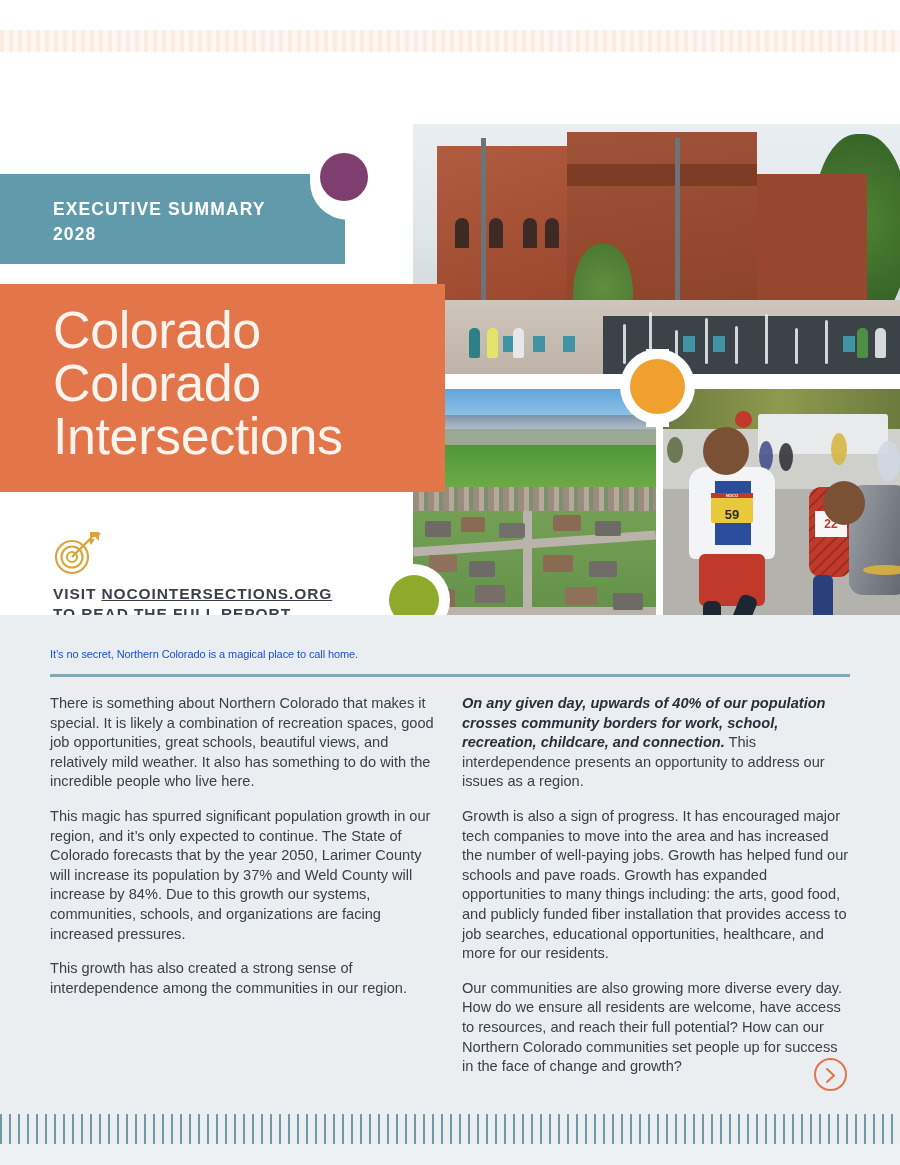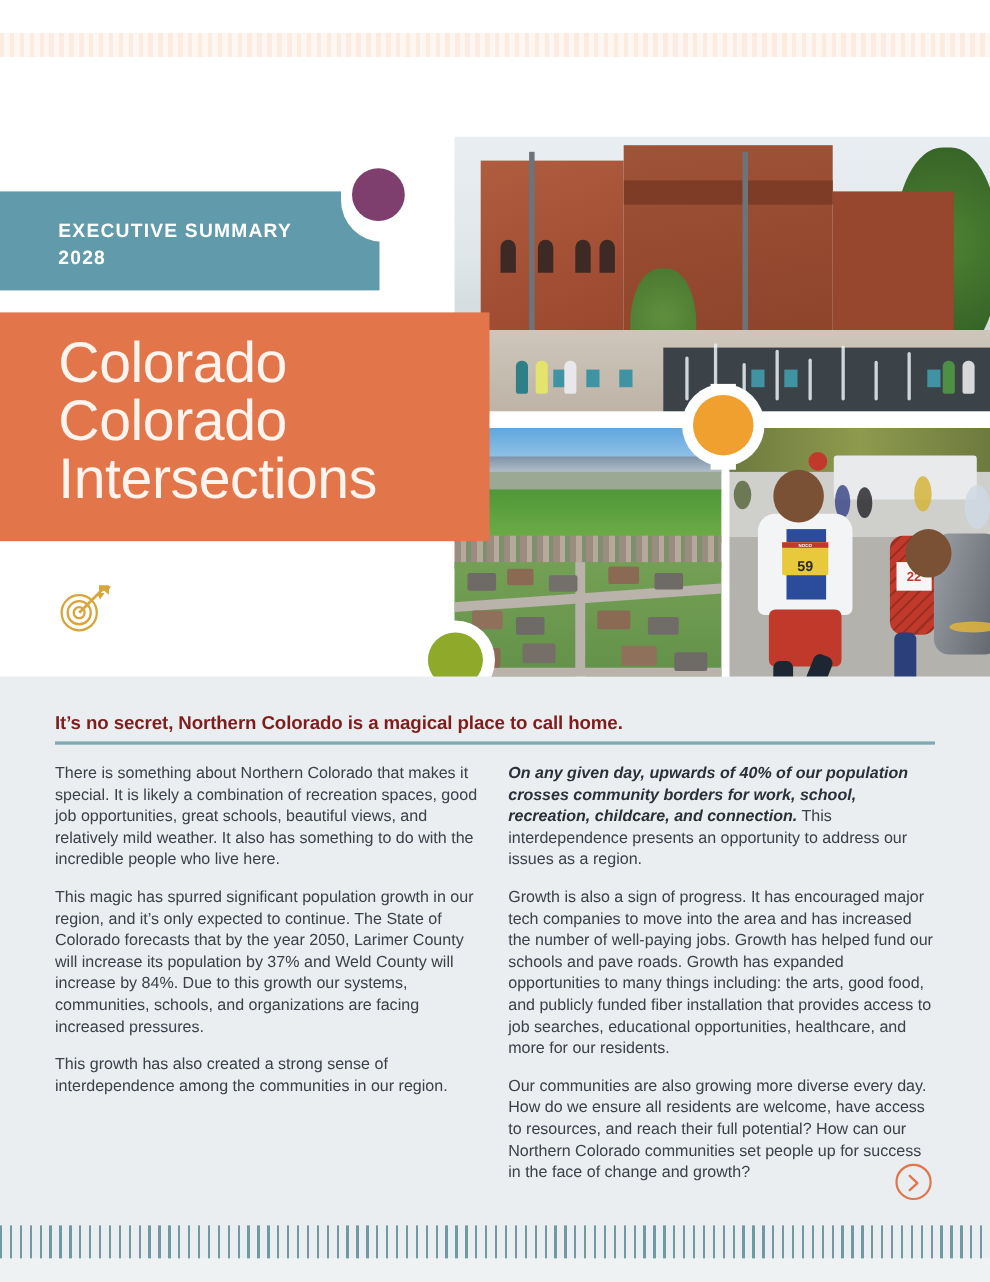--- a/index.html
+++ b/index.html
@@ -164,21 +164,21 @@
     border-radius: 50%; background: #8fa92a;
   }
 
   
   .body-section {
     position: absolute; left: 0; top: 615px; width: 900px; height: 500px;
     background: #eaeef0;
   }
   .headline {
     position: absolute; left: 50px; top: 648px; width: 800px;
-    color: #7f1d1d; font-size: 17px; font-weight: bold; letter-spacing: -.1px;
+    color: #1d4ed8; font-size: 11px; font-weight: normal; letter-spacing: -.1px;
   }
   .divider {
     position: absolute; left: 50px; top: 674px; width: 800px; height: 3px;
     background: #7faab4;
   }
   .cols { position: absolute; left: 50px; top: 694px; width: 800px; }
   .col { position: absolute; top: 0; width: 388px; }
   .col-left { left: 0; }
   .col-right { left: 412px; }
   .col p {
@@ -333,20 +333,24 @@
           <circle cx="22" cy="28" r="5"></circle>
           <path d="M22 28 L44 6" stroke-width="2.4"></path>
         </g>
         <path d="M40 3 L49 3 L49 12 L45 8 L40 8 Z" fill="#d9a53b"></path>
         <path d="M36 8 L44 8 L44 16 L36 16 Z" fill="none"></path>
         <path d="M44 4 L51 4 L47 10 Z" fill="#d9a53b"></path>
         <path d="M38 10 L45 10 L41 16 Z" fill="#d9a53b"></path>
       </svg>
     </div>
 
+    <div class="visit">
+      <span>VISIT </span><span class="url">NOCOINTERSECTIONS.ORG</span>
+      <span class="l2">TO READ THE FULL REPORT</span>
+    </div>
 
     <div class="notch-orange-v"></div>
     <div class="notch-orange"></div>
     <div class="circle-orange"></div>
   </div>
 
   <div class="notch-green"></div>
   <div class="circle-green"></div>
 
   <div class="body-section"></div>

